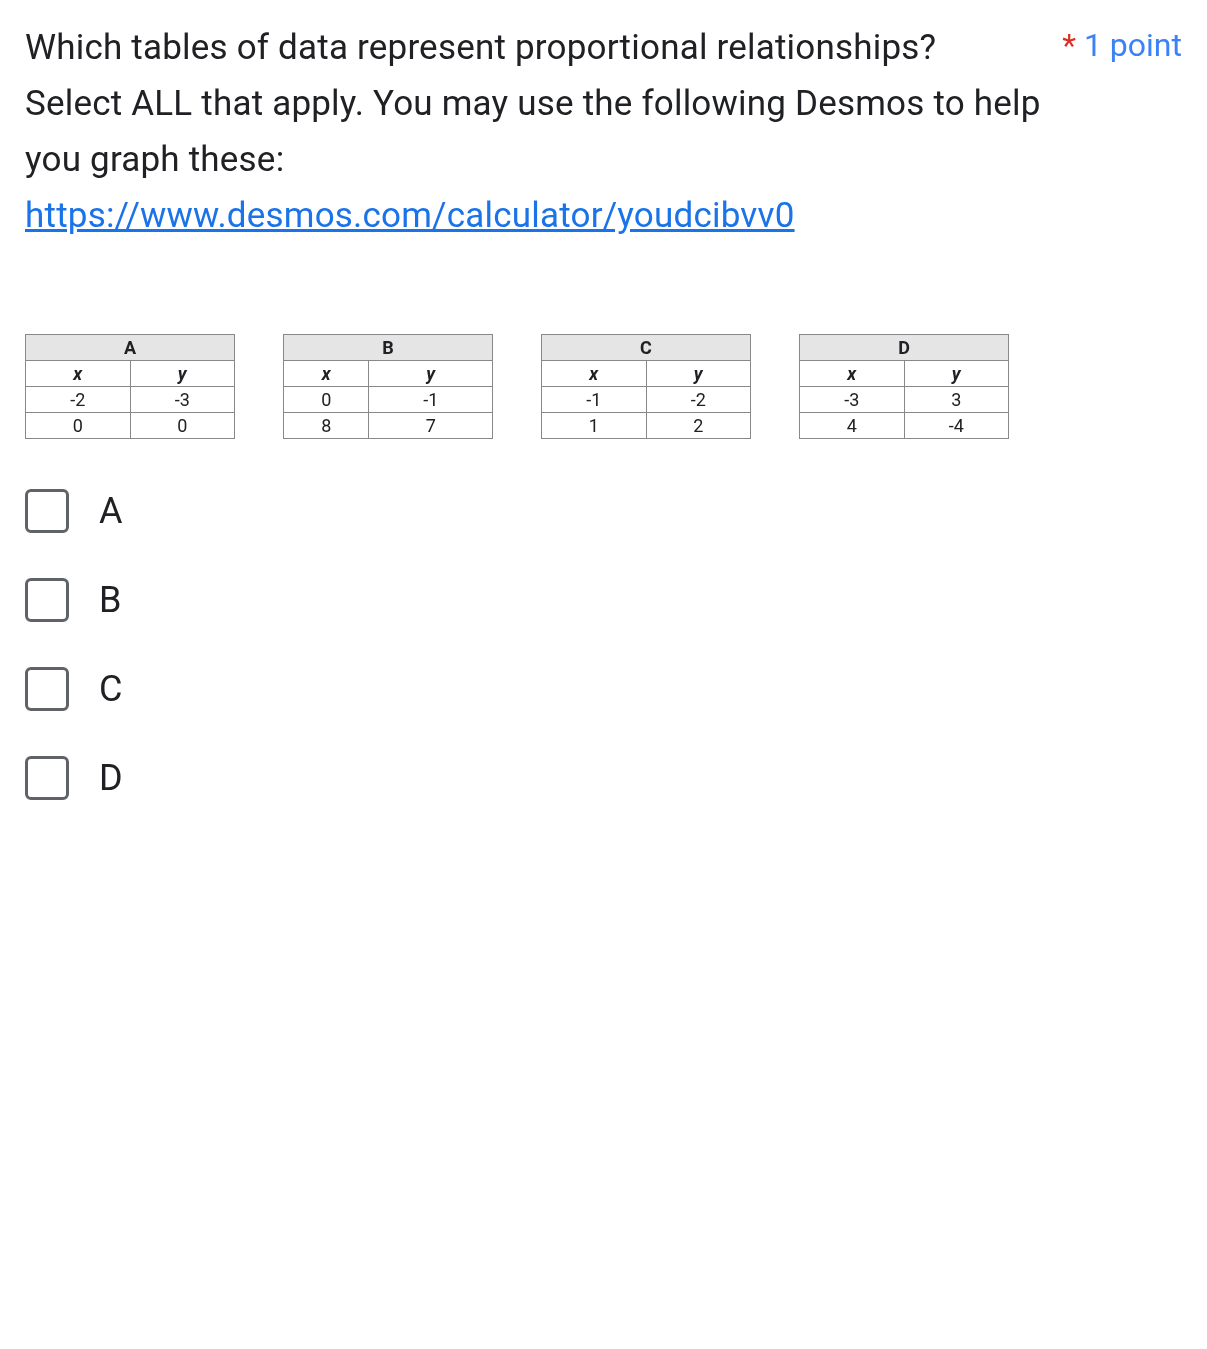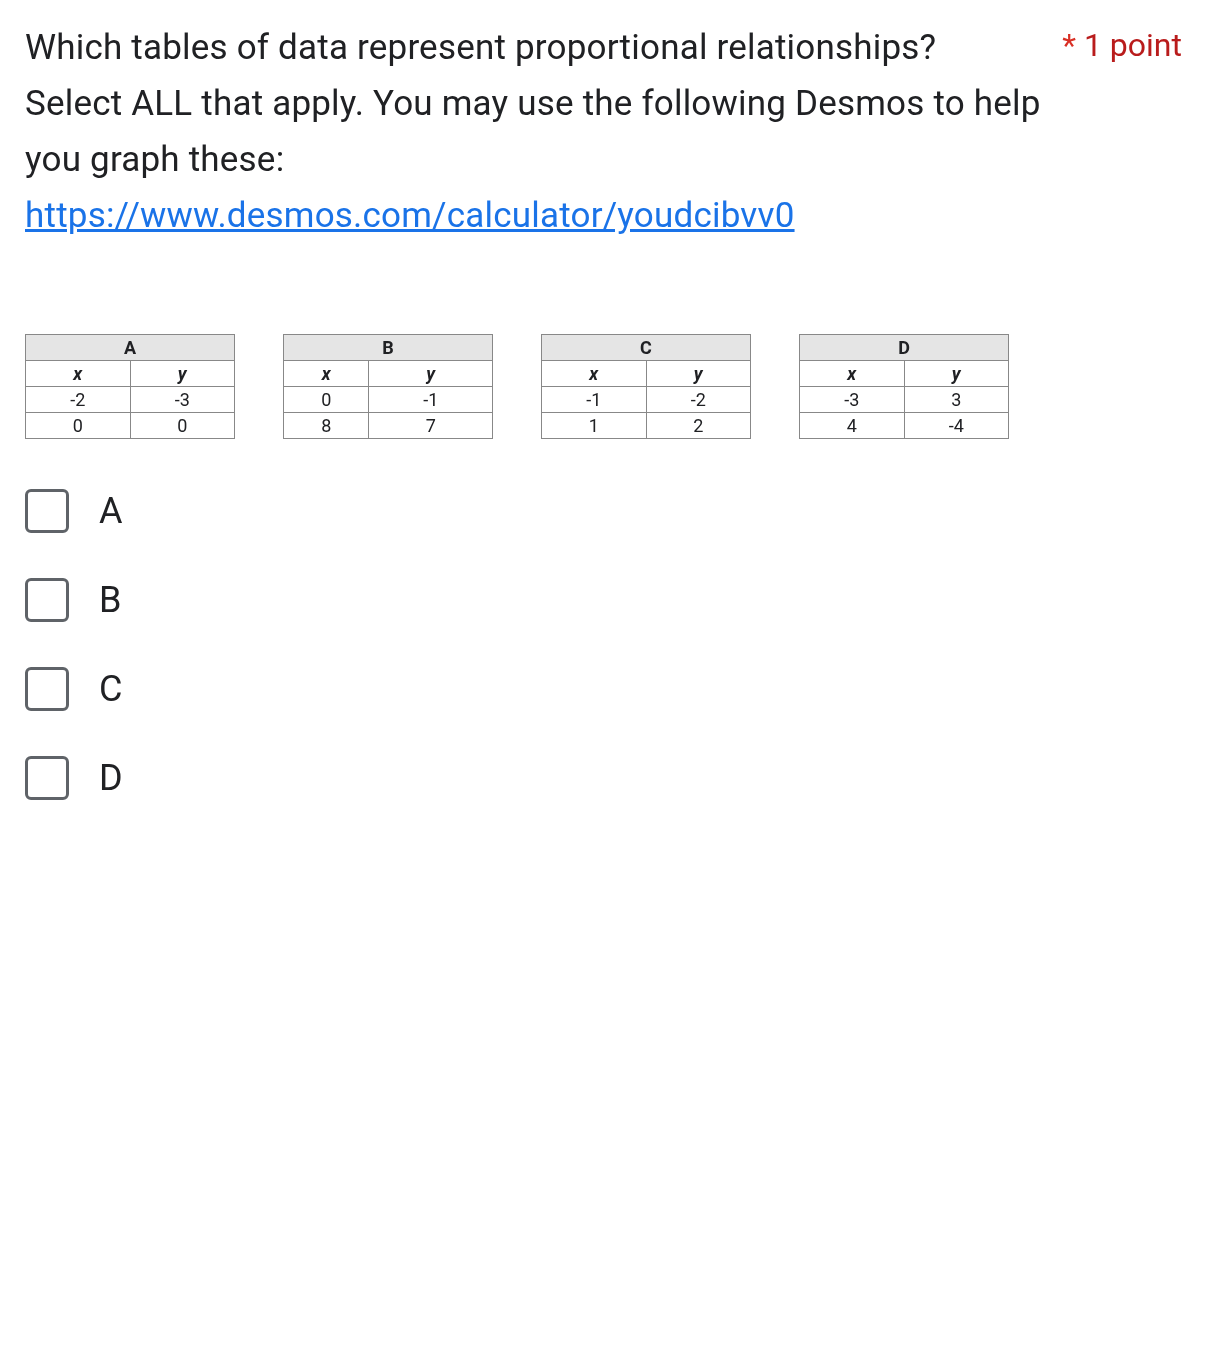--- a/index.html
+++ b/index.html
@@ -31,21 +31,21 @@
     .points-wrapper {
       white-space: nowrap;
       padding-top: 6px;
       font-size: 32px;
     }
     .required {
       color: #d93025;
       font-size: 32px;
     }
     .points-text {
-      color: #b91c1c;
+      color: #3b82f6;
       font-size: 32px;
     }
     .link {
       color: #1a73e8;
       text-decoration: underline;
       cursor: pointer;
     }
     .tables-row {
       display: flex;
       gap: 48px;

